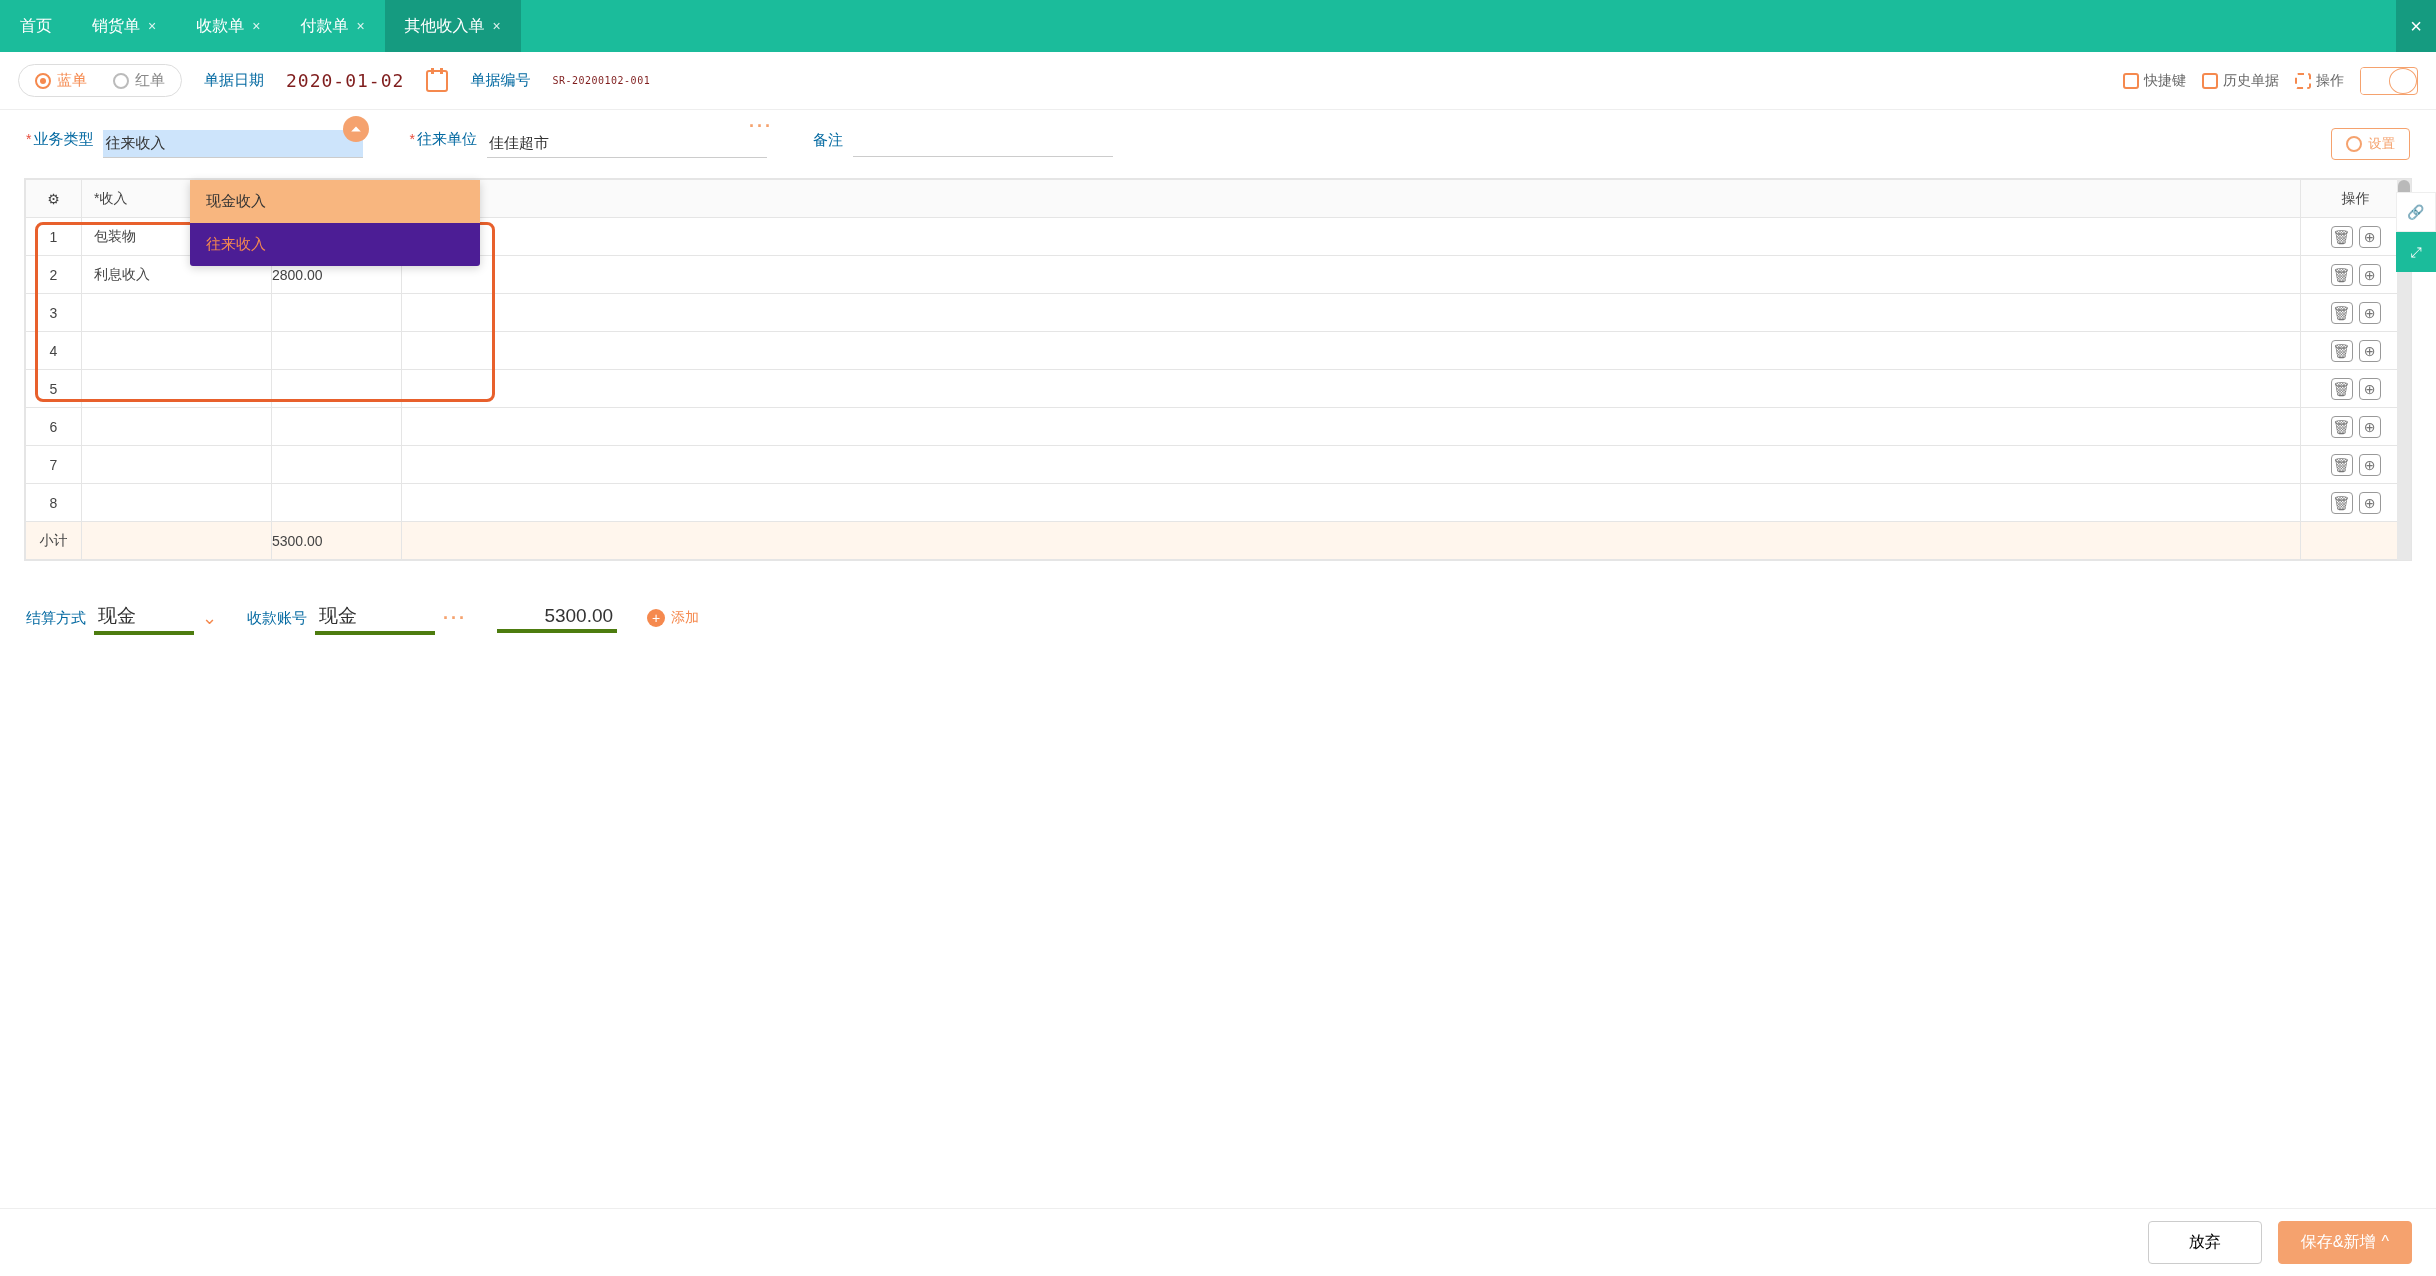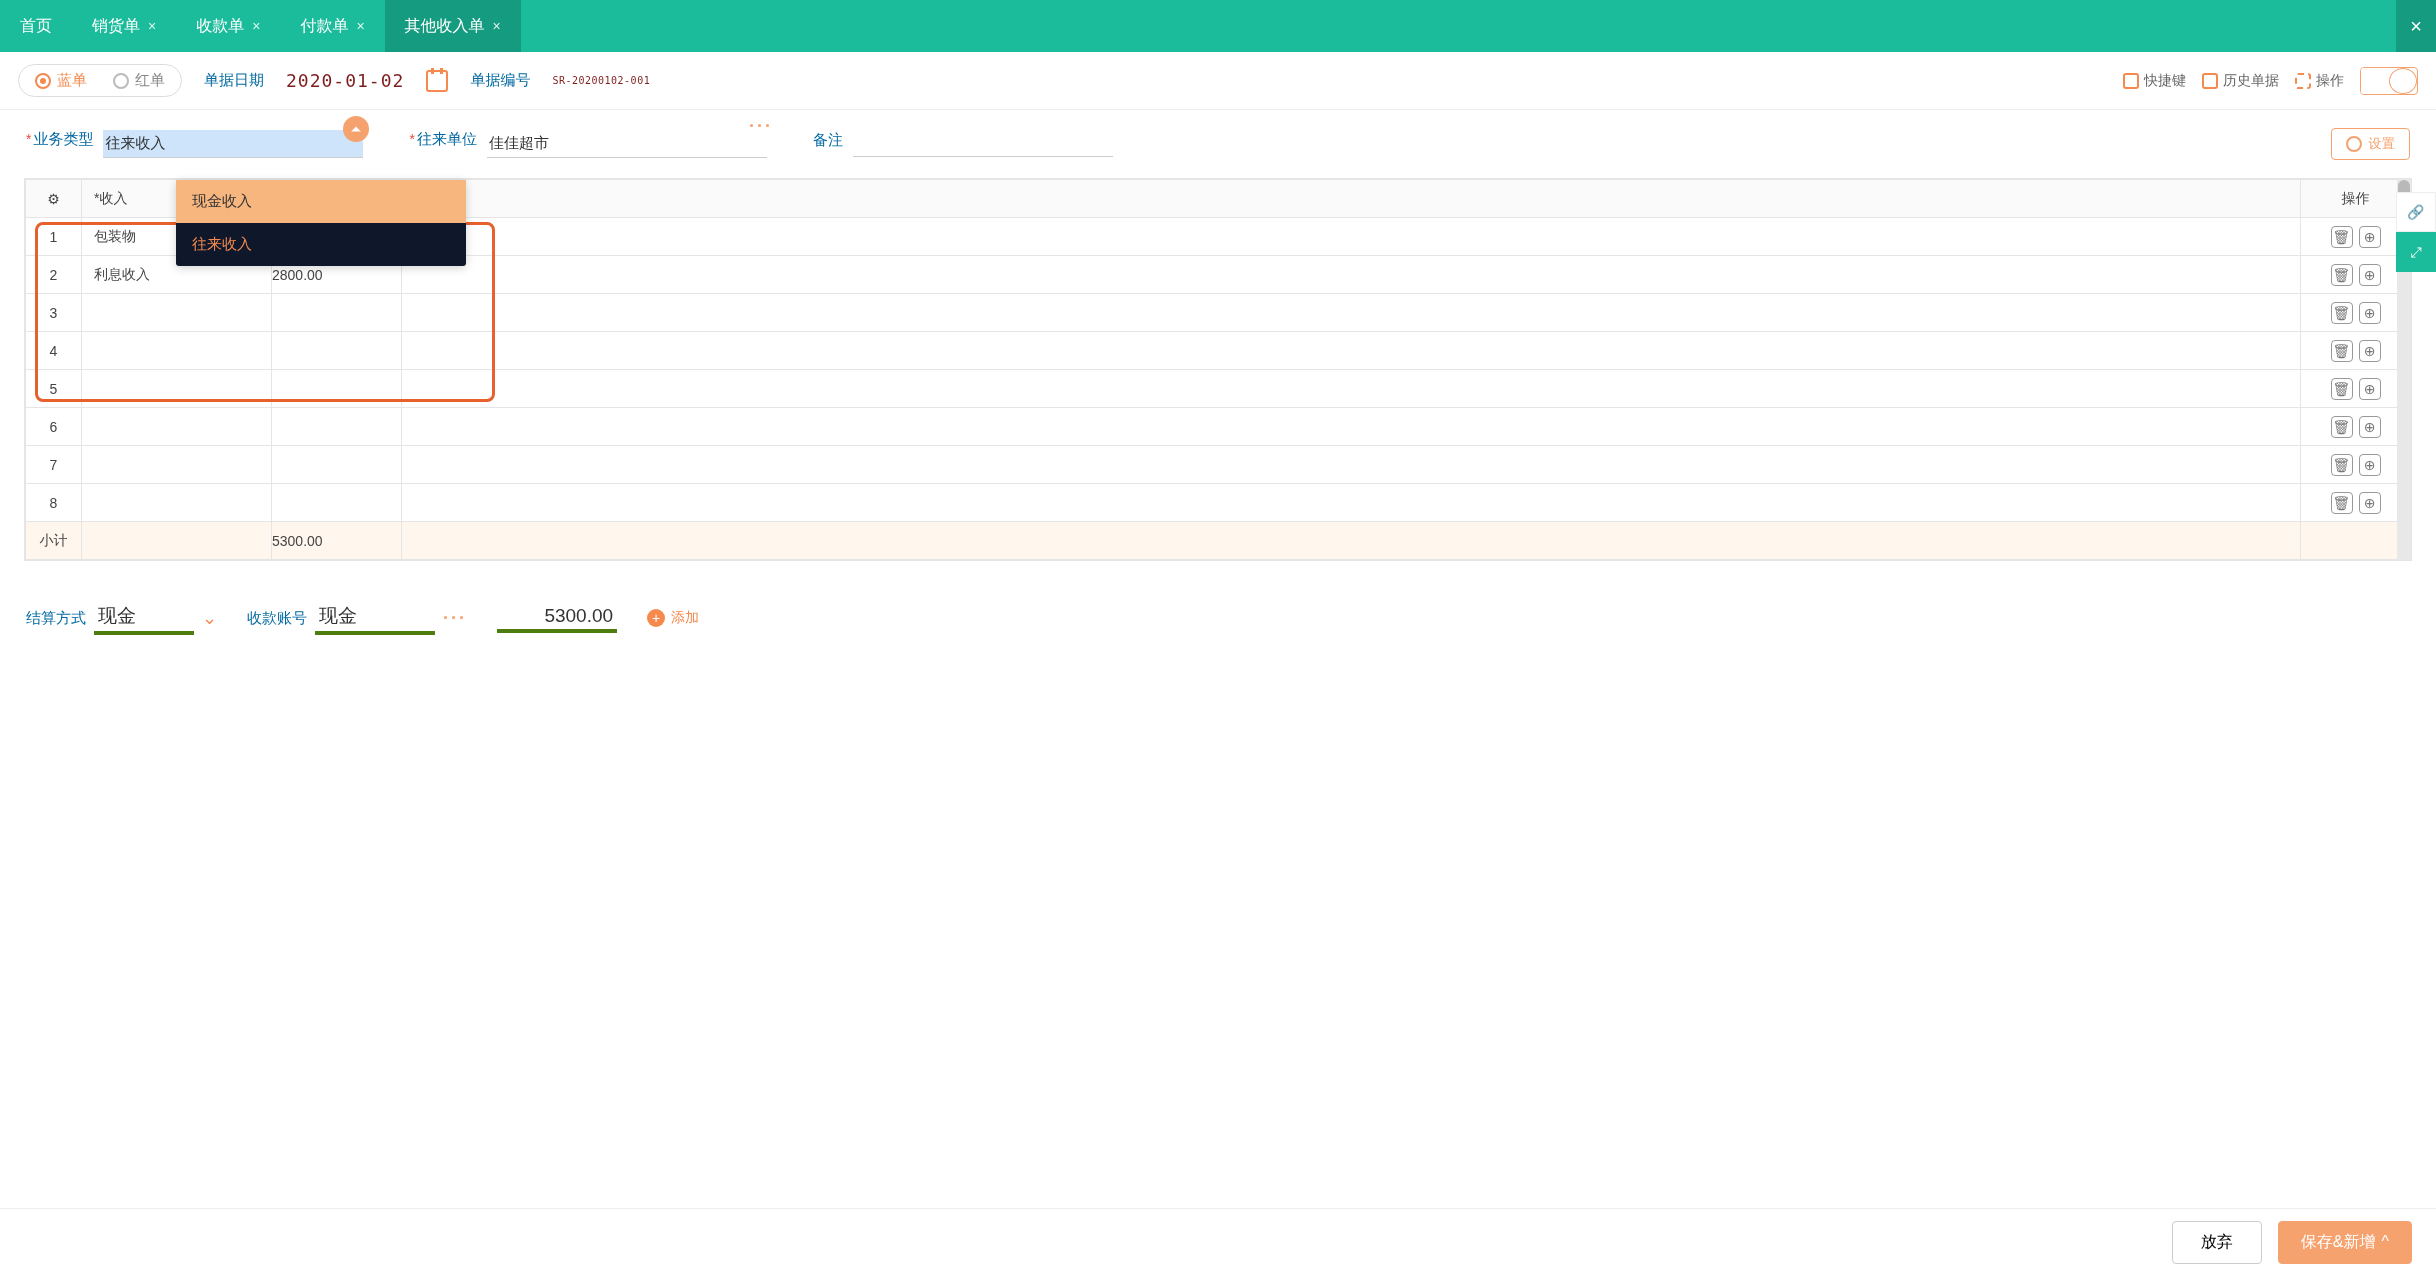--- a/index.html
+++ b/index.html
@@ -41,21 +41,21 @@
   .sel-inp { min-width:260px; border:none; border-bottom:1px solid #ccc; padding:4px 28px 4px 2px; font-size:15px; color:#333; background:#CDE4FB;}
   .sel-inp.plain { background:transparent;}
   .chev { width:26px;height:26px;border-radius:50%;background:#F5A26E;display:flex;align-items:center;justify-content:center;margin-left:-30px;margin-top:-14px;}
   .chev svg{fill:#fff;width:12px;height:12px;}
   .ellips { color:#F5A26E; font-weight:bold; font-size:18px; letter-spacing:2px; margin-left:-28px; margin-top:-14px;}
   .remark-inp{ border:none;border-bottom:1px solid #ccc; min-width:260px; padding:4px 2px;font-size:15px;}
   .settings-btn{ margin-left:auto; border:1px solid #F5A26E; color:#F5A26E; border-radius:4px; padding:6px 14px; display:flex;align-items:center;gap:6px;cursor:pointer;background:#fff;}
   .gear{width:16px;height:16px;border:2px solid #F5A26E;border-radius:50%;position:relative;}
   
   
-  .dd { position:absolute; left:176px; top:70px; width:290px; background:#0f172a; box-shadow:0 2px 10px rgba(0,0,0,.18); border-radius:3px; z-index:5;}
+  .dd { position:absolute; left:190px; top:70px; width:290px; background:#4c1d95; box-shadow:0 2px 10px rgba(0,0,0,.18); border-radius:3px; z-index:5;}
   .dd-item{ padding:12px 16px; cursor:pointer; font-size:15px;}
   .dd-item.hover{ background:#F8B67F; color:#333;}
   .dd-item.sel{ color:#F5894E;}
   
   
   .hl { position:absolute; border:3px solid #E8602C; border-radius:8px; left:35px; top:112px; width:460px; height:180px; pointer-events:none; z-index:3;}
   
   
   .tbl-wrap{ margin:10px 24px 0; border:1px solid #e5e5e5; position:relative;}
   table{ width:100%; border-collapse:collapse;}
@@ -74,21 +74,21 @@
   .pay-row{ display:flex; align-items:center; gap:30px; padding: 40px 26px 20px;}
   .pay-fg{ display:flex; align-items:center; gap:8px;}
   .pay-inp{ border:none; border-bottom:4px solid #4d7c0f; width:100px; padding:2px 4px; font-size:19px;}
   .pay-inp.num{ text-align:right; width:120px;}
   .chev2{ color:#F5894E; font-size:18px;}
   .add-btn{ display:flex; align-items:center; gap:6px; color:#F5894E; cursor:pointer;}
   .add-btn .plus{ width:18px;height:18px;border-radius:50%;background:#F5894E;color:#fff;display:flex;align-items:center;justify-content:center;font-size:14px;}
   
   
   .footer{ position:fixed; bottom:0; left:0; right:0; background:#fff; padding:12px 24px; display:flex; justify-content:flex-end; gap:16px; border-top:1px solid #eee;}
-  .btn{ padding:10px 28px; border-radius:4px; font-size:16px; cursor:pointer; border:1px solid #ccc; background:#fff;}
+  .btn{ padding:10px 40px; border-radius:4px; font-size:16px; cursor:pointer; border:1px solid #ccc; background:#fff;}
   .btn.primary{ background:#F5A26E; border-color:#F5A26E; color:#fff; padding:10px 22px;}
   .btn.primary .car{ margin-left:6px;}
   
   
   .rail{ position:fixed; right:0; top:192px; width:40px; display:flex; flex-direction:column;}
   .rail-it{ width:40px;height:40px;display:flex;align-items:center;justify-content:center;background:#fff;border:1px solid #eee; color:#999;}
   .rail-it.active{ background:#1BBC9B; color:#fff; border-color:#1BBC9B;}
 </style>
 </head>
 <body>

